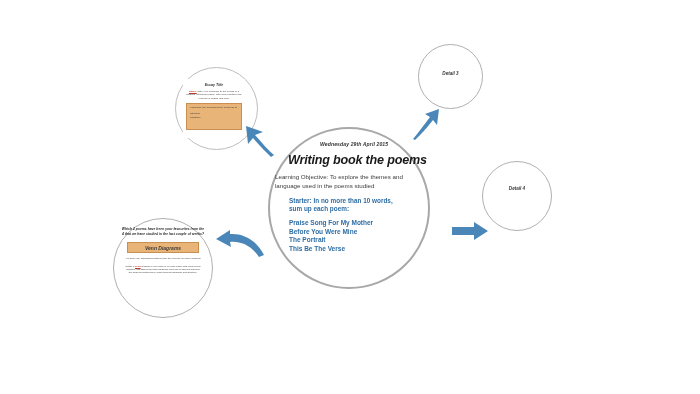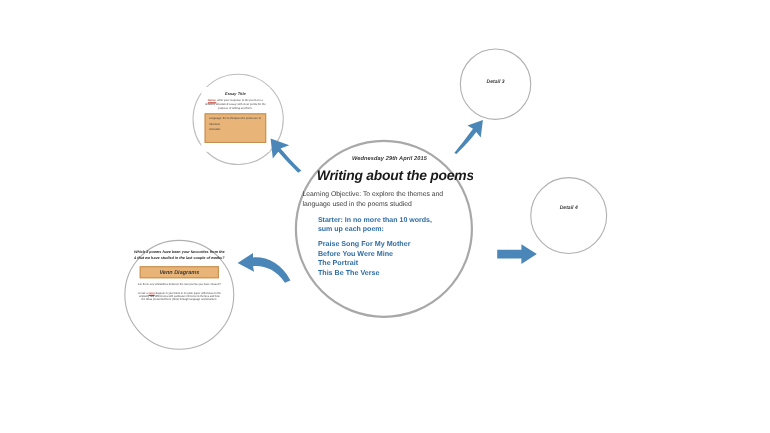--- a/index.html
+++ b/index.html
@@ -239,21 +239,21 @@
   }
 </style>
 </head>
 <body>
 
 <div id="canvas">
 
   <div class="circle" id="hub"></div>
   <div id="hub-inner">
     <div class="hub-date">Wednesday 29th April 2015</div>
-    <div class="hub-title">Writing about the poems</div>
+    <div class="hub-title">Writing book the poems</div>
     <div class="hub-objective">Learning Objective: To explore the themes and language used in the poems studied</div>
     <div class="hub-starter">
       <div>Starter: In no more than 10 words,</div>
       <div>sum up each poem:</div>
     </div>
     <div class="hub-poems">
       <div>Praise Song For My Mother</div>
       <div>Before You Were Mine</div>
       <div>The Portrait</div>
       <div>This Be The Verse</div>

